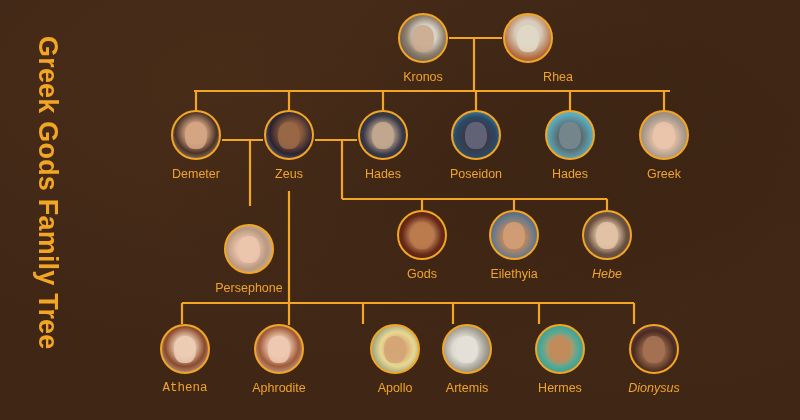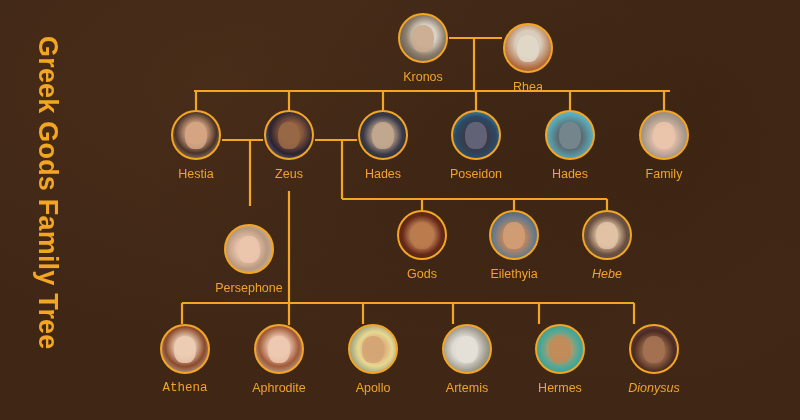--- a/index.html
+++ b/index.html
@@ -71,32 +71,32 @@
     <line x1="634" y1="303" x2="634" y2="324"></line>
   </g>
 </svg>
 
 <div class="node" style="left:423px; top:13px;">
   <div class="portrait" style="background:radial-gradient(circle at 55% 45%, #d9d2c6 0 30%, #8d7d6a 55%, #3a3a4a 100%);">
       <div class="face" style="background:#c9a98c;"></div>
     </div>
   <div class="label">Kronos</div>
 </div>
-<div class="node" style="left:528px; top:23px;">
+<div class="node" style="left:528px; top:13px;text-align:right;">
   <div class="portrait" style="background:radial-gradient(circle at 50% 40%, #d8cdbd 0 35%, #b06a3e 70%, #8a4a26 100%);">
       <div class="face" style="background:#e3d8c8;"></div>
     </div>
   <div class="label">Rhea</div>
 </div>
 
 <div class="node" style="left:196px; top:110px;">
   <div class="portrait" style="background:radial-gradient(circle at 50% 45%, #c99a7a 0 30%, #4a3226 60%, #c9b79a 100%);">
       <div class="face" style="background:#d6a685;"></div>
     </div>
-  <div class="label">Hestia</div>
+  <div class="label">Demeter</div>
 </div>
 <div class="node" style="left:289px; top:110px;">
   <div class="portrait" style="background:radial-gradient(circle at 55% 45%, #8a5a3c 0 30%, #2c2230 60%, #8a9ab8 100%);">
       <div class="face" style="background:#9a6a48;"></div>
     </div>
   <div class="label">Zeus</div>
 </div>
 <div class="node" style="left:383px; top:110px;">
   <div class="portrait" style="background:radial-gradient(circle at 50% 50%, #b8a08a 0 30%, #3a3a48 60%, #1c1c26 100%);">
       <div class="face" style="background:#c2a88e;"></div>
@@ -112,21 +112,21 @@
 <div class="node" style="left:570px; top:110px;">
   <div class="portrait" style="background:radial-gradient(circle at 50% 55%, #5a6a70 0 35%, #5aa8b8 65%, #78c8d8 100%);">
       <div class="face" style="background:#7a8a90;"></div>
     </div>
   <div class="label">Hades</div>
 </div>
 <div class="node" style="left:664px; top:110px;">
   <div class="portrait" style="background:radial-gradient(circle at 50% 55%, #e8c0a8 0 30%, #a89a8c 60%, #8a7060 100%);">
       <div class="face" style="background:#eac4ac;"></div>
     </div>
-  <div class="label">Family</div>
+  <div class="label">Greek</div>
 </div>
 
 <div class="node" style="left:249px; top:224px;">
   <div class="portrait" style="background:radial-gradient(circle at 45% 50%, #e8c0a8 0 30%, #b89880 60%, #d8c8a8 100%);">
       <div class="face" style="background:#ecc6ae;"></div>
     </div>
   <div class="label">Persephone</div>
 </div>
 <div class="node" style="left:422px; top:210px;">
   <div class="portrait" style="background:radial-gradient(circle at 50% 50%, #c89060 0 30%, #6a2a18 60%, #2a1a10 100%);">
@@ -152,21 +152,21 @@
       <div class="face" style="background:#ecccb4;"></div>
     </div>
   <div class="label">Athena</div>
 </div>
 <div class="node" style="left:279px; top:324px;">
   <div class="portrait" style="background:radial-gradient(circle at 50% 45%, #ecc8b0 0 28%, #a05a38 58%, #d0d8e0 100%);">
       <div class="face" style="background:#eec8b0;"></div>
     </div>
   <div class="label">Aphrodite</div>
 </div>
-<div class="node" style="left:373px; top:324px;">
+<div class="node" style="left:395px; top:324px;">
   <div class="portrait" style="background:radial-gradient(circle at 55% 50%, #d8a878 0 25%, #e8d890 50%, #4a6a78 100%);">
       <div class="face" style="background:#d4a474;"></div>
     </div>
   <div class="label">Apollo</div>
 </div>
 <div class="node" style="left:467px; top:324px;">
   <div class="portrait" style="background:radial-gradient(circle at 45% 50%, #e0dcd4 0 35%, #a8a498 60%, #5a6040 100%);">
       <div class="face" style="background:#e4e0d8;"></div>
     </div>
   <div class="label">Artemis</div>

